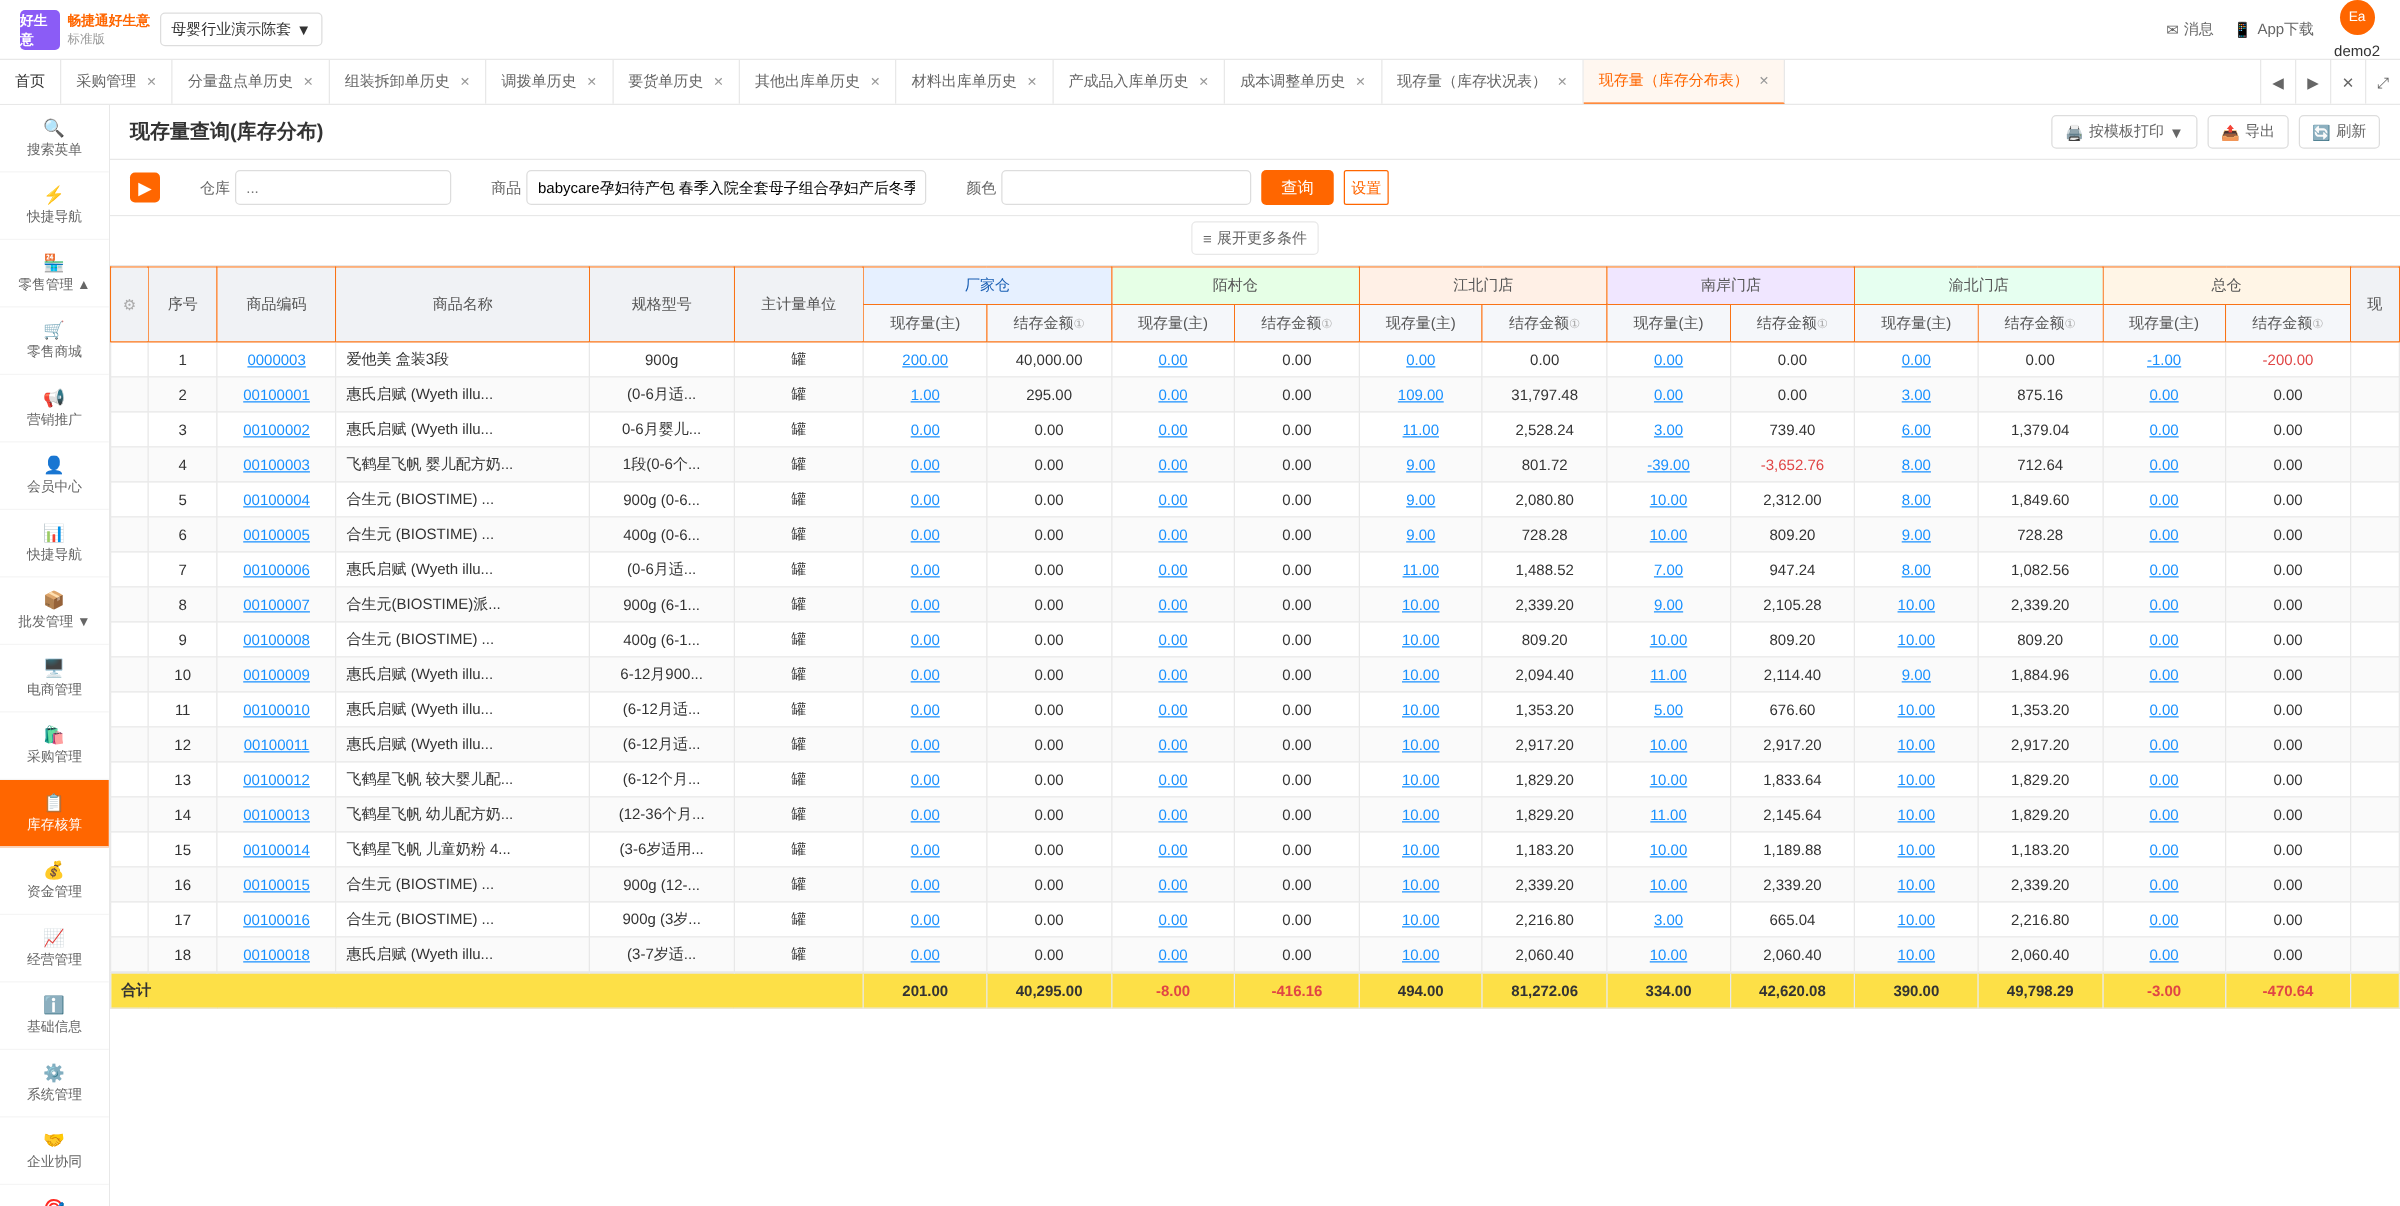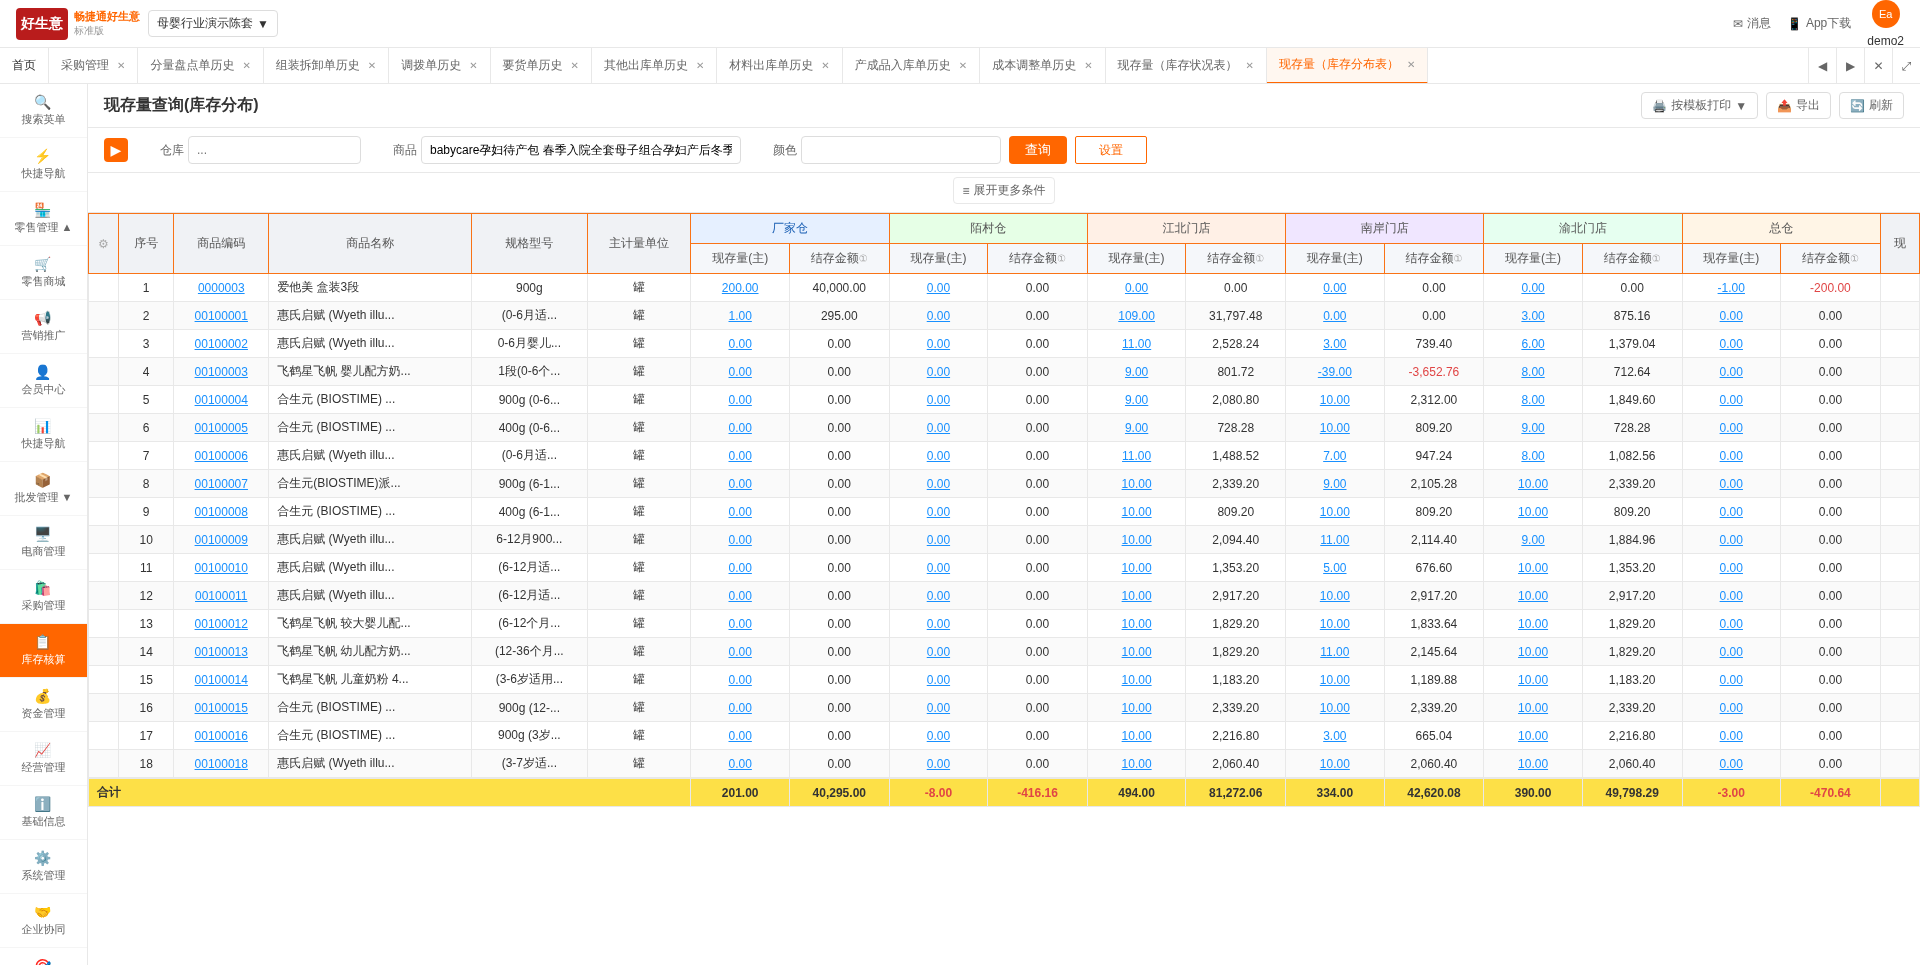--- a/index.html
+++ b/index.html
@@ -13,21 +13,21 @@
       align-items: center;
       justify-content: space-between;
       padding: 0 16px;
       border-bottom: 1px solid #e8e8e8;
       position: fixed;
       top: 0; left: 0; right: 0;
       z-index: 100;
     }
     .top-bar-left { display: flex; align-items: center; gap: 8px; }
     .logo-area { display: flex; align-items: center; gap: 6px; }
-    .logo-icon { width: 52px; height: 32px; background: #b91c1c; border-radius: 4px; display: flex; align-items: center; justify-content: center; color: white; font-size: 14px; font-weight: bold; }
+    .logo-icon { width: 32px; height: 32px; background: #8b5cf6; border-radius: 4px; display: flex; align-items: center; justify-content: center; color: white; font-size: 11px; font-weight: bold; }
     .store-selector { display: flex; align-items: center; gap: 4px; padding: 4px 8px; border: 1px solid #ddd; border-radius: 4px; cursor: pointer; font-size: 12px; color: #333; }
     .top-bar-right { display: flex; align-items: center; gap: 16px; }
     .top-bar-action { display: flex; align-items: center; gap: 4px; color: #666; cursor: pointer; font-size: 12px; }
     .user-avatar { width: 28px; height: 28px; border-radius: 50%; background: #ff6600; display: flex; align-items: center; justify-content: center; color: white; font-size: 11px; }
 
     
     .nav-tabs-bar {
       position: fixed;
       top: 48px; left: 0; right: 0;
       height: 36px;
@@ -154,21 +154,21 @@
       padding: 5px 16px;
       border-radius: 4px;
       cursor: pointer;
       font-size: 13px;
       height: 28px;
     }
     .btn-settings {
       background: #fff;
       color: #ff6600;
       border: 1px solid #ff6600;
-      padding: 4px 23px;
+      padding: 4px 5px;
       border-radius: 2px;
       cursor: pointer;
       font-size: 12px;
       height: 28px;
     }
 
     
     .table-area {
       flex: 1;
       overflow: auto;

